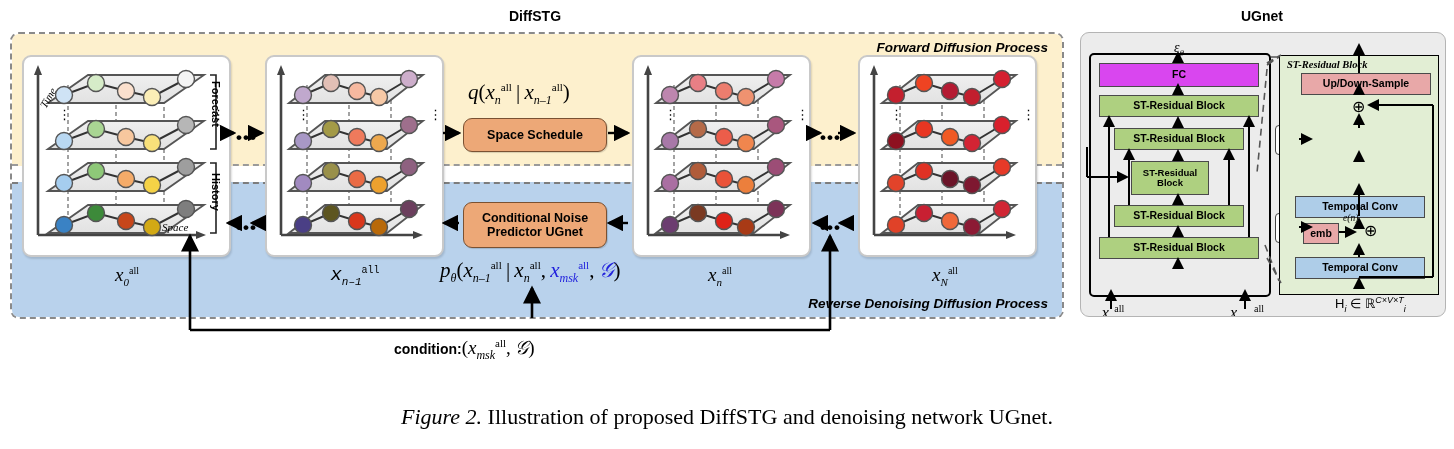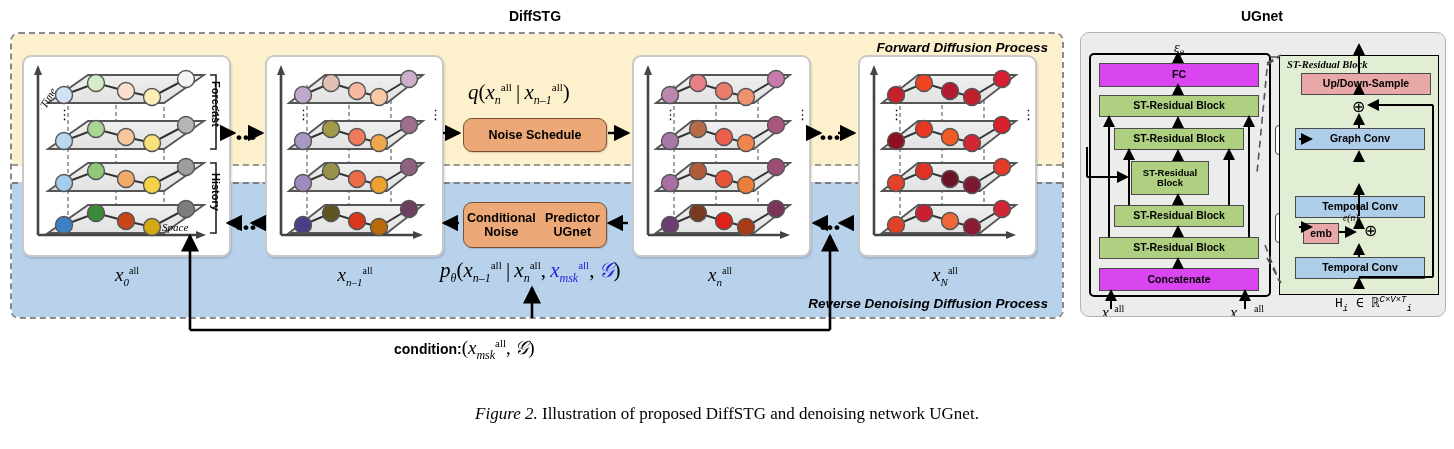--- a/index.html
+++ b/index.html
@@ -57,27 +57,27 @@
   .blk.blue{background:#aecde8;}
   .blk.grey{background:#cccccc;}
   .blk.red{background:#e8a8a8;}
   .iobox{position:absolute;background:#fff;border:1.4px solid #444;border-radius:4px;
       display:flex;align-items:center;justify-content:center;
       font-family:"Liberation Serif",serif;font-style:italic;font-size:17px;}
   #stblock{position:absolute;left:198px;top:22px;width:158px;height:238px;
       background:#e2eed4;border:1.6px solid #000;}
   .stlab{position:absolute;font-style:italic;font-weight:bold;font-size:10.5px;
       font-family:"Liberation Serif",serif;}
-  .hlab{position:absolute;font-family:Liberation Mono, monospace;font-size:13px;white-space:nowrap;text-align:center;}
+  .hlab{position:absolute;font-family:Liberation Sans, sans-serif;font-size:13px;white-space:nowrap;text-align:center;}
   .hlab .sp{font-size:9px;vertical-align:super;font-style:italic;}
   .hlab .sb{font-size:9px;vertical-align:sub;font-style:italic;}
 
   
   #caption{left:0;top:404px;width:1454px;text-align:center;
-      font-family:"Liberation Serif",serif;font-size:17px;}
+      font-family:"Liberation Serif",serif;font-size:22px;}
   #caption i{font-style:italic;}
   svg.ov{position:absolute;left:0;top:0;overflow:visible;pointer-events:none;}
 </style>
 </head>
 <body>
 
 <div class="abs ttl" style="left:10px;top:8px;width:1050px;">DiffSTG</div>
 <div class="abs ttl" style="left:1080px;top:8px;width:364px;">UGnet</div>
 
 <div class="abs" id="diffstg-panel">
@@ -302,37 +302,37 @@
       <circle cx="142" cy="152" r="8.5" fill="#d02634"></circle>
     </g>
     <text x="30" y="62" font-size="13" fill="#000">⋮</text>
     <text x="162" y="62" font-size="13" fill="#000">⋮</text>
   </svg>
 </div>
 
 <div class="xlab abs" style="left:82px;top:256px;width:90px;">
   <span>x</span><sub>0</sub><sup>all</sup>
 </div>
-<div class="xlab abs" style="left:310px;top:256px;width:90px;">
+<div class="xlab abs" style="left:310px;top:256px;width:90px;font-family:Liberation Mono, monospace;">
   <span>x</span><sub>n–1</sub><sup>all</sup>
 </div>
 <div class="xlab abs" style="left:675px;top:256px;width:90px;">
   <span>x</span><sub>n</sub><sup>all</sup>
 </div>
 <div class="xlab abs" style="left:900px;top:256px;width:90px;">
   <span>x</span><sub>N</sub><sup>all</sup>
 </div>
 
 <div class="dots abs" style="left:236px;top:128px;">•••</div>
 <div class="dots abs" style="left:820px;top:128px;">•••</div>
 <div class="dots abs" style="left:236px;top:218px;">•••</div>
 <div class="dots abs" style="left:820px;top:218px;">•••</div>
 
-<div class="procbox" style="left:463px;top:118px;width:142px;height:32px;">Noise Schedule</div>
-<div class="procbox" style="left:463px;top:202px;width:142px;height:44px;flex-direction:row;">
+<div class="procbox" style="left:463px;top:118px;width:142px;height:32px;">Space Schedule</div>
+<div class="procbox" style="left:463px;top:202px;width:142px;height:44px;flex-direction:column;">
   <span>Conditional Noise</span>
   <span>Predictor UGnet</span>
 </div>
 
 <div class="formula" style="left:468px;top:80px;text-align:center;">
   <i>q</i>(<i>x</i><span class="sub">n</span><span class="sup">all</span> | <i>x</i><span class="sub">n–1</span><span class="sup">all</span>)
 </div>
 <div class="formula" style="left:440px;top:258px;">
   <i>p</i><span class="sub">θ</span>(<i>x</i><span class="sub">n–1</span><span class="sup">all</span> | <i>x</i><span class="sub">n</span><span class="sup">all</span>, <span class="blue"><i>x</i><span class="sub">msk</span><span class="sup">all</span></span>, <span class="blue" style="font-style:italic;">𝒢</span>)
 </div>
@@ -375,35 +375,33 @@
 
   <div id="ugnet-inner-left"></div>
 
   <div class="blk orange" style="left:18px;top:30px;width:158px;height:22px;">FC</div>
   <div class="blk green" style="left:18px;top:62px;width:158px;height:20px;">ST-Residual Block</div>
   <div class="blk green" style="left:33px;top:95px;width:128px;height:20px;">ST-Residual Block</div>
   <div class="blk green" style="left:50px;top:128px;width:76px;height:32px;
        flex-direction:column;font-size:9.5px;">ST-Residual Block</div>
   <div class="blk green" style="left:33px;top:172px;width:128px;height:20px;">ST-Residual Block</div>
   <div class="blk green" style="left:18px;top:204px;width:158px;height:20px;">ST-Residual Block</div>
-  <div class="blk orange" style="left:18px;top:235px;width:158px;height:21px;">Concatenate</div>
 
   <div class="abs" style="left:93px;top:7px;
        font-family:'Liberation Serif',serif;font-style:italic;font-size:14px;">
     <span>ε</span><sub style="font-size:9px;">θ</sub>
   </div>
 
   <div class="iobox" style="left:194px;top:92px;width:22px;height:28px;">𝒢</div>
   <div class="iobox" style="left:194px;top:180px;width:22px;height:28px;">n</div>
 
   <div id="stblock"></div>
   <div class="stlab" style="left:206px;top:26px;">ST-Residual Block</div>
 
   <div class="blk red" style="left:214px;top:40px;width:128px;height:20px;margin-left:6px;">Up/Down-Sample</div>
-  <div class="blk blue" style="left:214px;top:95px;width:128px;height:20px;">Graph Conv</div>
   <div class="blk blue" style="left:214px;top:163px;width:128px;height:20px;">Temporal Conv</div>
   <div class="blk blue" style="left:214px;top:224px;width:128px;height:20px;">Temporal Conv</div>
 
   <div class="blk red" style="left:222px;top:190px;width:34px;height:19px;">emb</div>
   <div class="abs" style="left:262px;top:180px;
        font-family:'Liberation Serif',serif;font-style:italic;font-size:9.5px;">e(n)</div>
 
   <div class="abs" style="left:271px;top:66px;font-size:16px;line-height:1;">⊕</div>
   <div class="abs" style="left:283px;top:190px;font-size:16px;line-height:1;">⊕</div>
 

